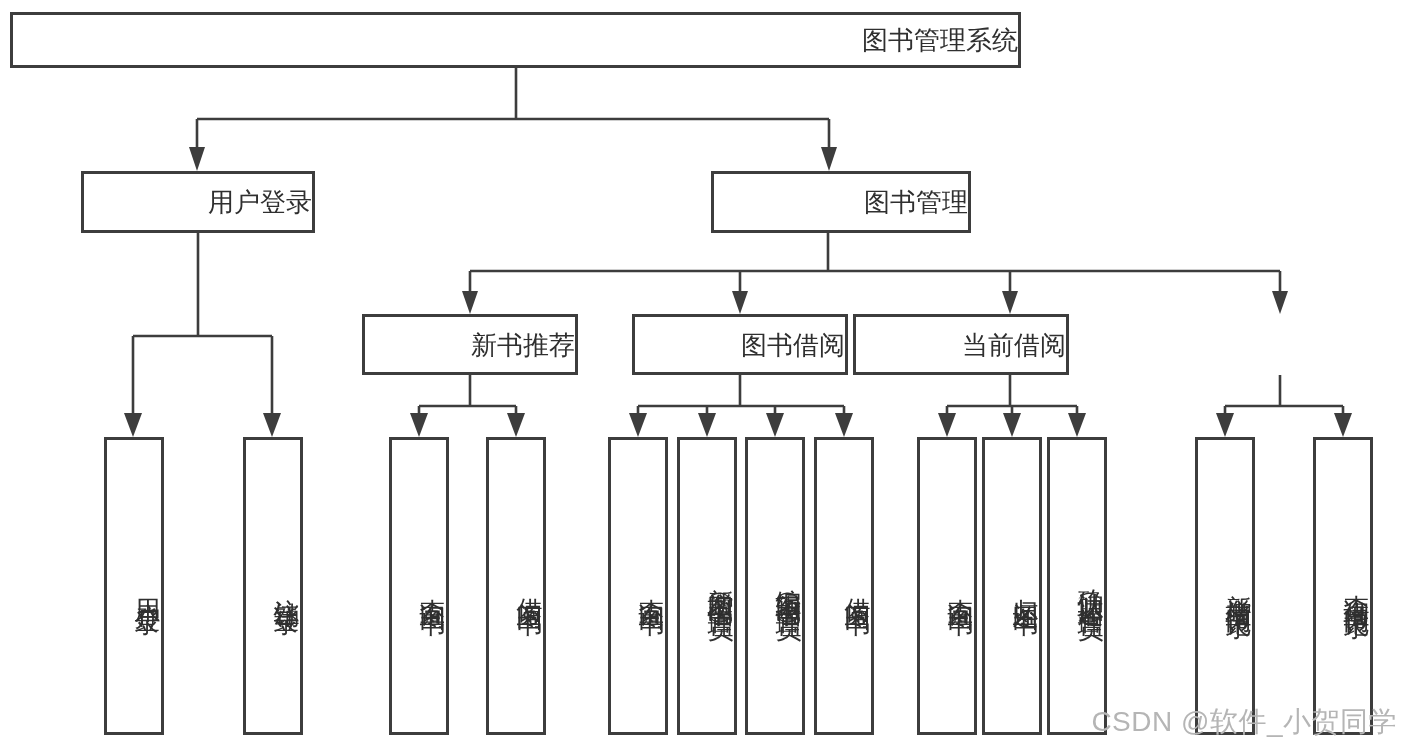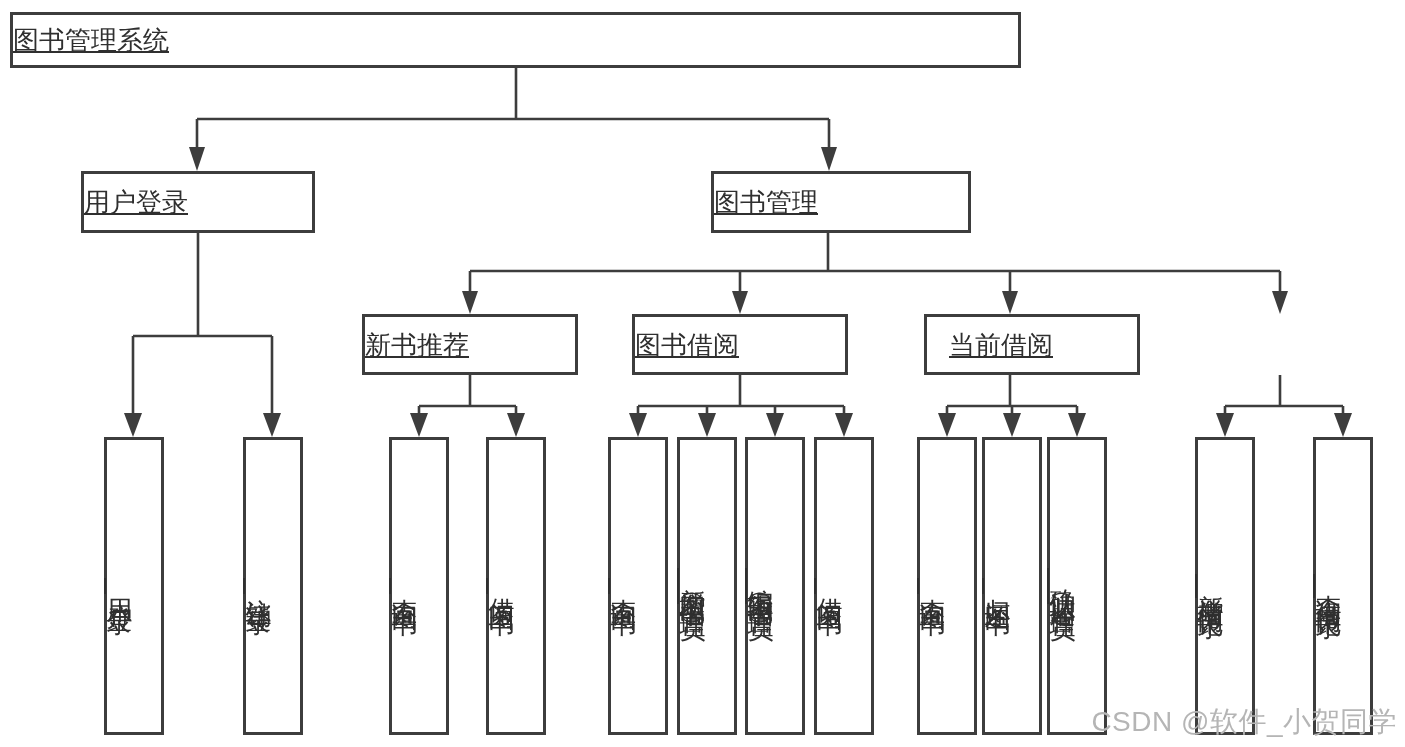--- a/index.html
+++ b/index.html
@@ -23,36 +23,35 @@
     width: 1405px;
     height: 747px;
   }
   .box {
     position: absolute;
     box-sizing: border-box;
     border: 3px solid #3d3d3d;
     background: #ffffff;
     display: flex;
     align-items: center;
-    justify-content: flex-start;
-    text-decoration: underline;
+    justify-content: flex-end;
   }
   .hlabel {
     font-size: 26px;
     line-height: 1;
     white-space: nowrap;
     color: #2f2f2f;
   }
   .root  { left: 10px;  top: 12px;  width: 1011px; height: 56px; }
   .lvl2a { left: 81px;  top: 171px; width: 234px;  height: 62px; }
   .lvl2b { left: 711px; top: 171px; width: 260px;  height: 62px; }
   .lvl3  { top: 314px; width: 216px; height: 61px; }
   .s0 { left: 362px; }
   .s1 { left: 632px; }
-  .s2 { left: 924px; padding-left: 22px; }
+  .s2 { left: 853px; padding-left: 22px; }
   .s3 { left: 1172px; }
   .leaf {
     top: 437px;
     width: 60px;
     height: 298px;
   }
   .vlabel {
     writing-mode: vertical-rl;
     text-orientation: mixed;
     font-size: 26px;

